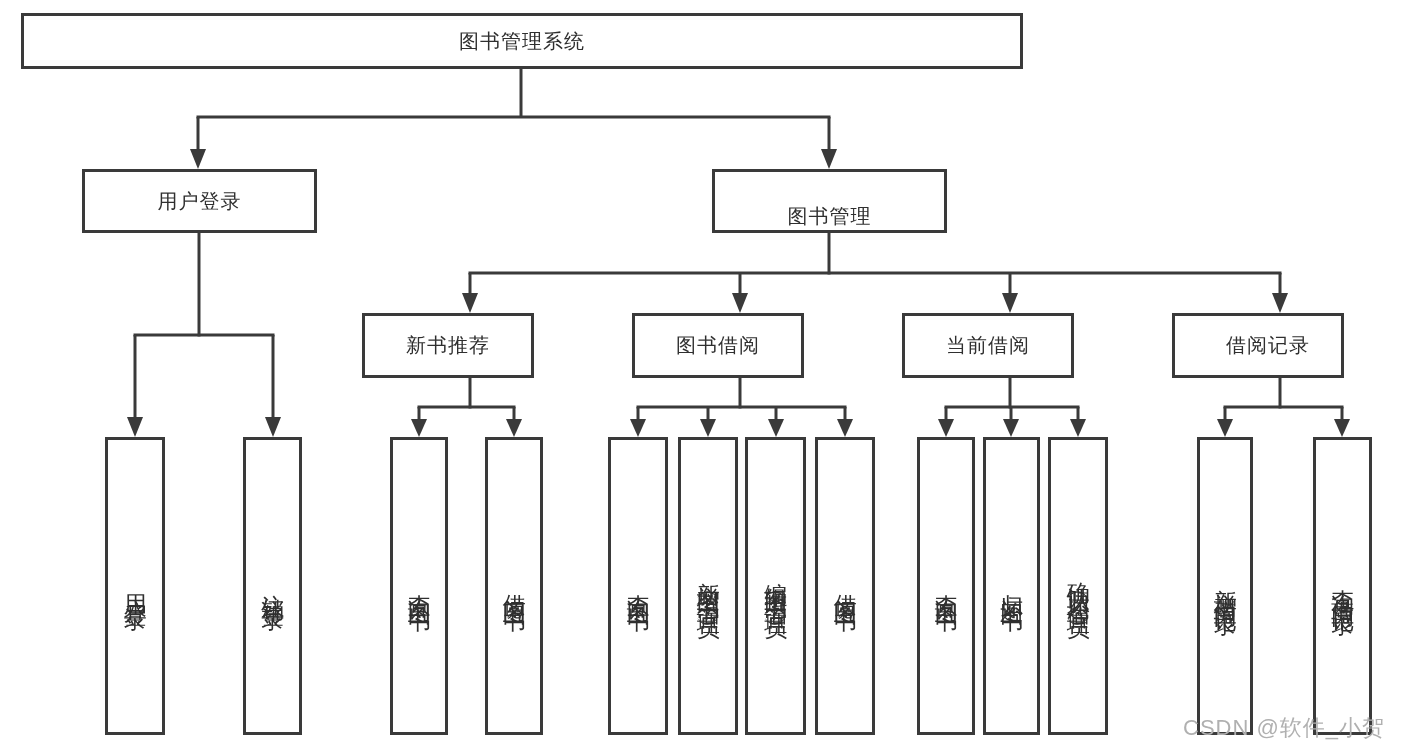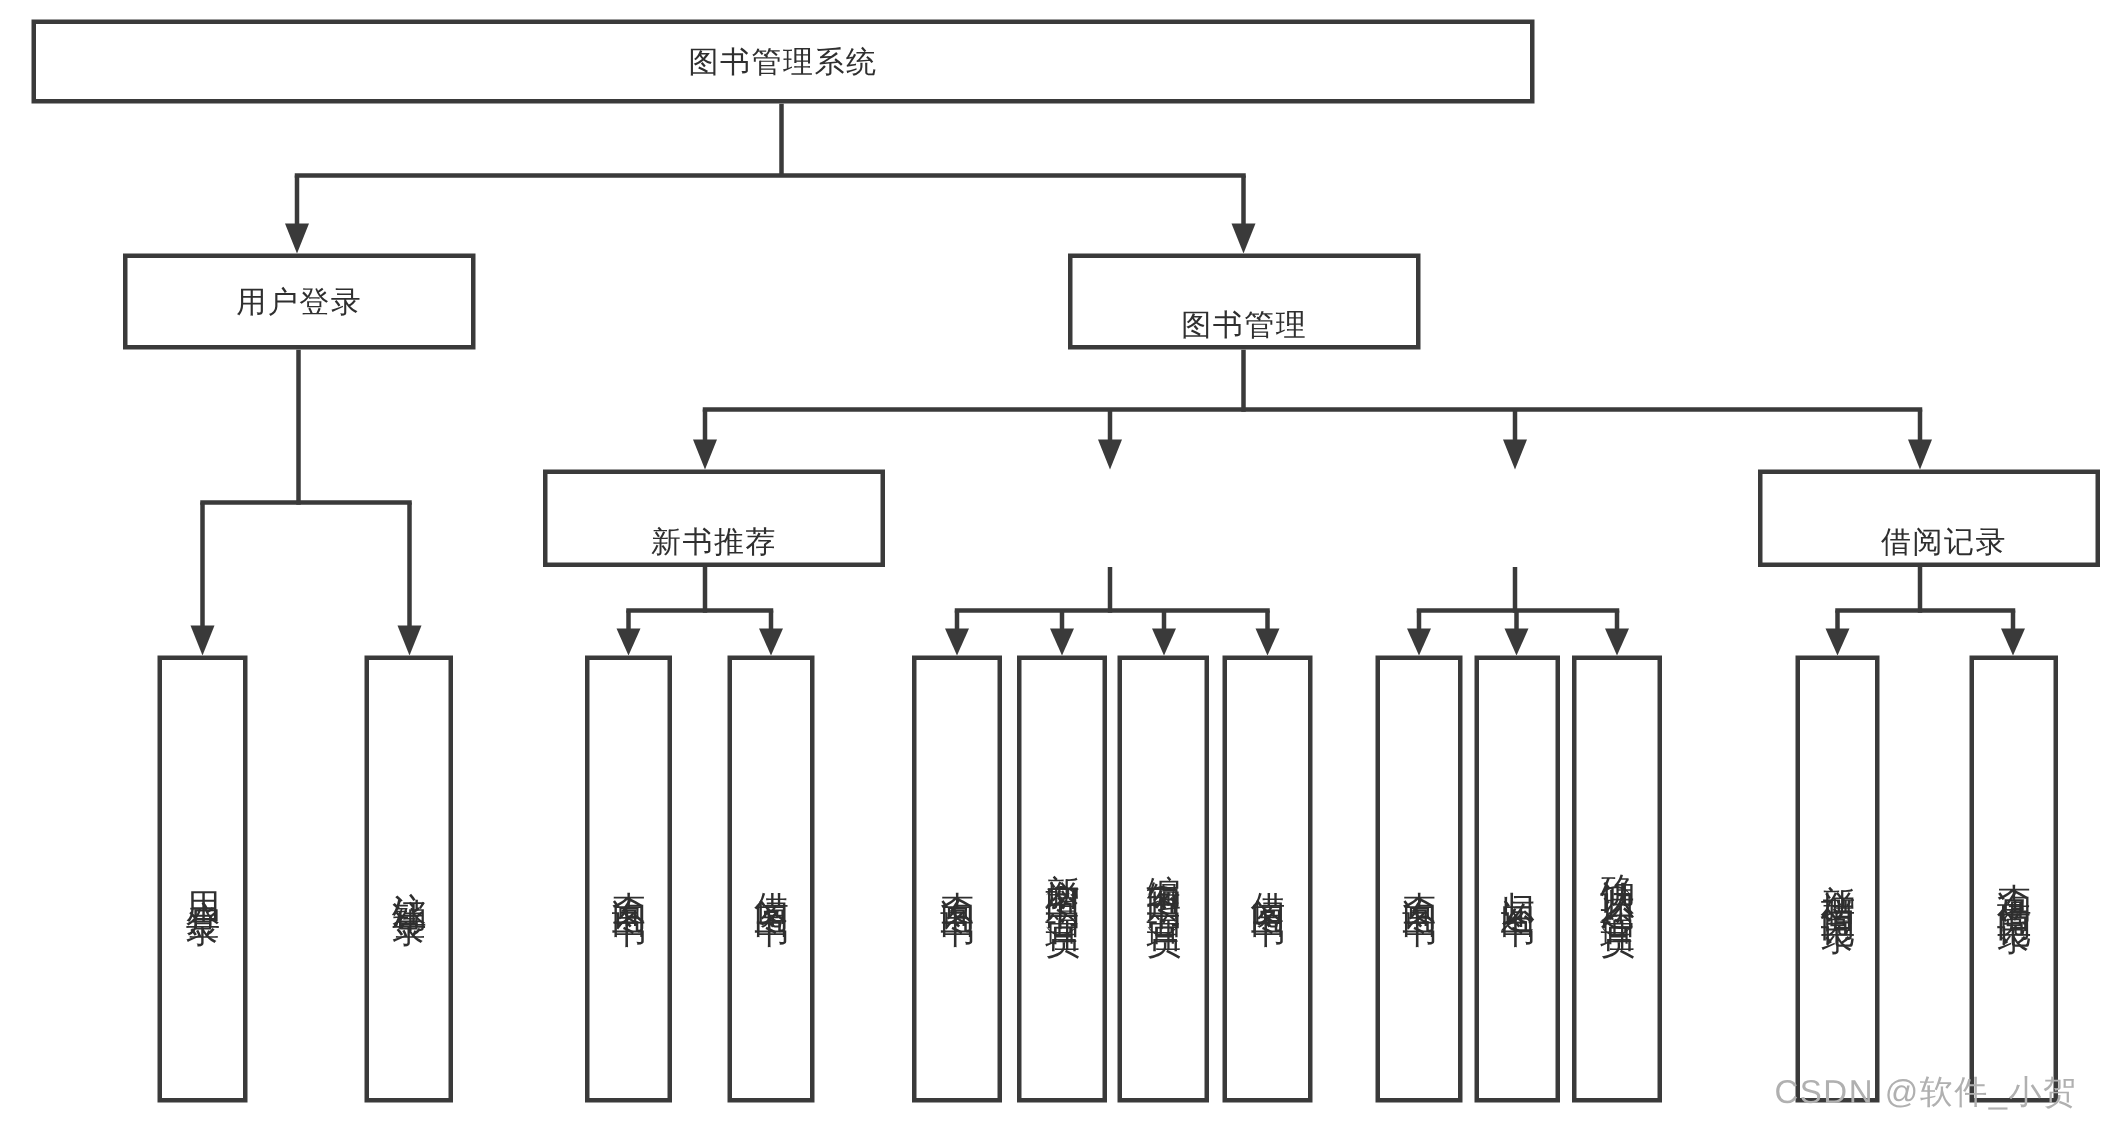--- a/index.html
+++ b/index.html
@@ -17,21 +17,21 @@
     position:absolute; box-sizing:border-box;
     border:3px solid var(--line,#3a3a3a);
     background:#ffffff;
     display:flex; align-items:center; justify-content:center;
     color:var(--text,#2f2f2f);
   }
   .h-node { font-size:20px; letter-spacing:1px; }
   .root-node  { left:21px;  top:13px;  width:1002px; height:56px; }
   .l1-a { left:82px;  top:169px; width:235px; height:64px; }
   .l1-b { left:712px; top:169px; width:235px; height:64px;align-items:flex-end; }
-  .l2 { top:313px; width:228px; height:65px;align-items:flex-end; }
+  .l2 { top:313px; width:172px; height:65px; }
   .v-node { top:437px; height:298px; }
   .v-node > span {
     writing-mode:vertical-rl; text-orientation:mixed;
     font-size:23px; letter-spacing:5px; line-height:1.2;
     white-space:nowrap;
   }
   .watermark {
     position:absolute; left:1183px; top:713px;
     font-size:22px; letter-spacing:1px;
     color:var(--watermark,#b0b0b0); z-index:5;
@@ -125,20 +125,26 @@
   <div class="node h-node l1-a">
     <span>用户登录</span>
   </div>
   <div class="node h-node l1-b">
     <span>图书管理</span>
   </div>
 
   <div class="node h-node l2" style="left:362px;">
     <span>新书推荐</span>
   </div>
+  <div class="node h-node l2" style="left:632px;">
+    <span>图书借阅</span>
+  </div>
+  <div class="node h-node l2" style="left:902px;">
+    <span>当前借阅</span>
+  </div>
   <div class="node h-node l2" style="left:1172px;padding-left:20px;">
     <span>借阅记录</span>
   </div>
 
   <div class="node v-node" style="left:105px;width:60px;">
     <span>用户登录</span>
   </div>
   <div class="node v-node" style="left:243px;width:59px;">
     <span>注销登录</span>
   </div>

